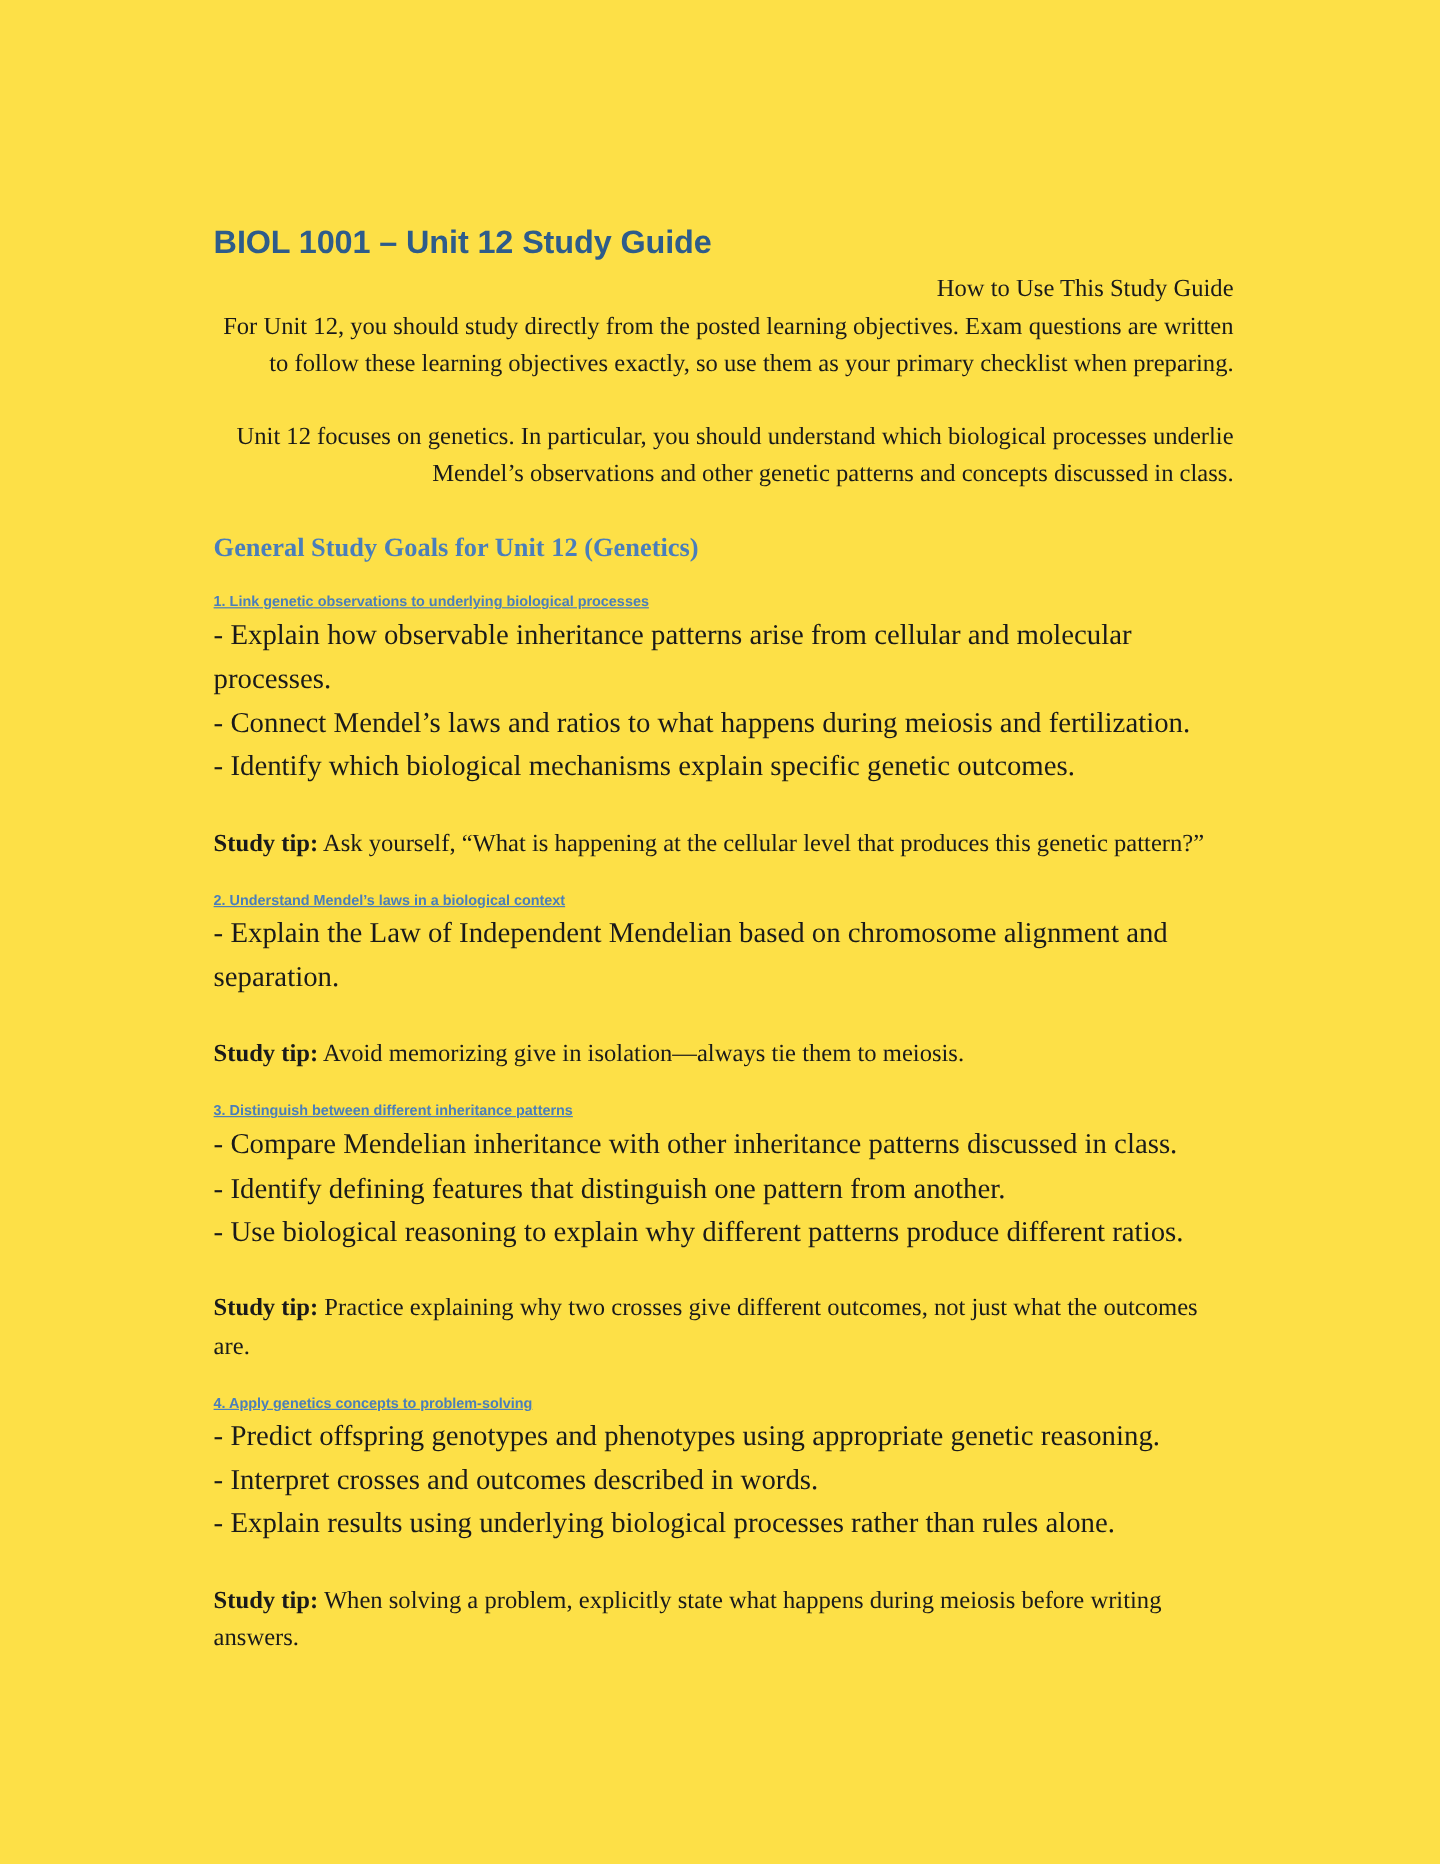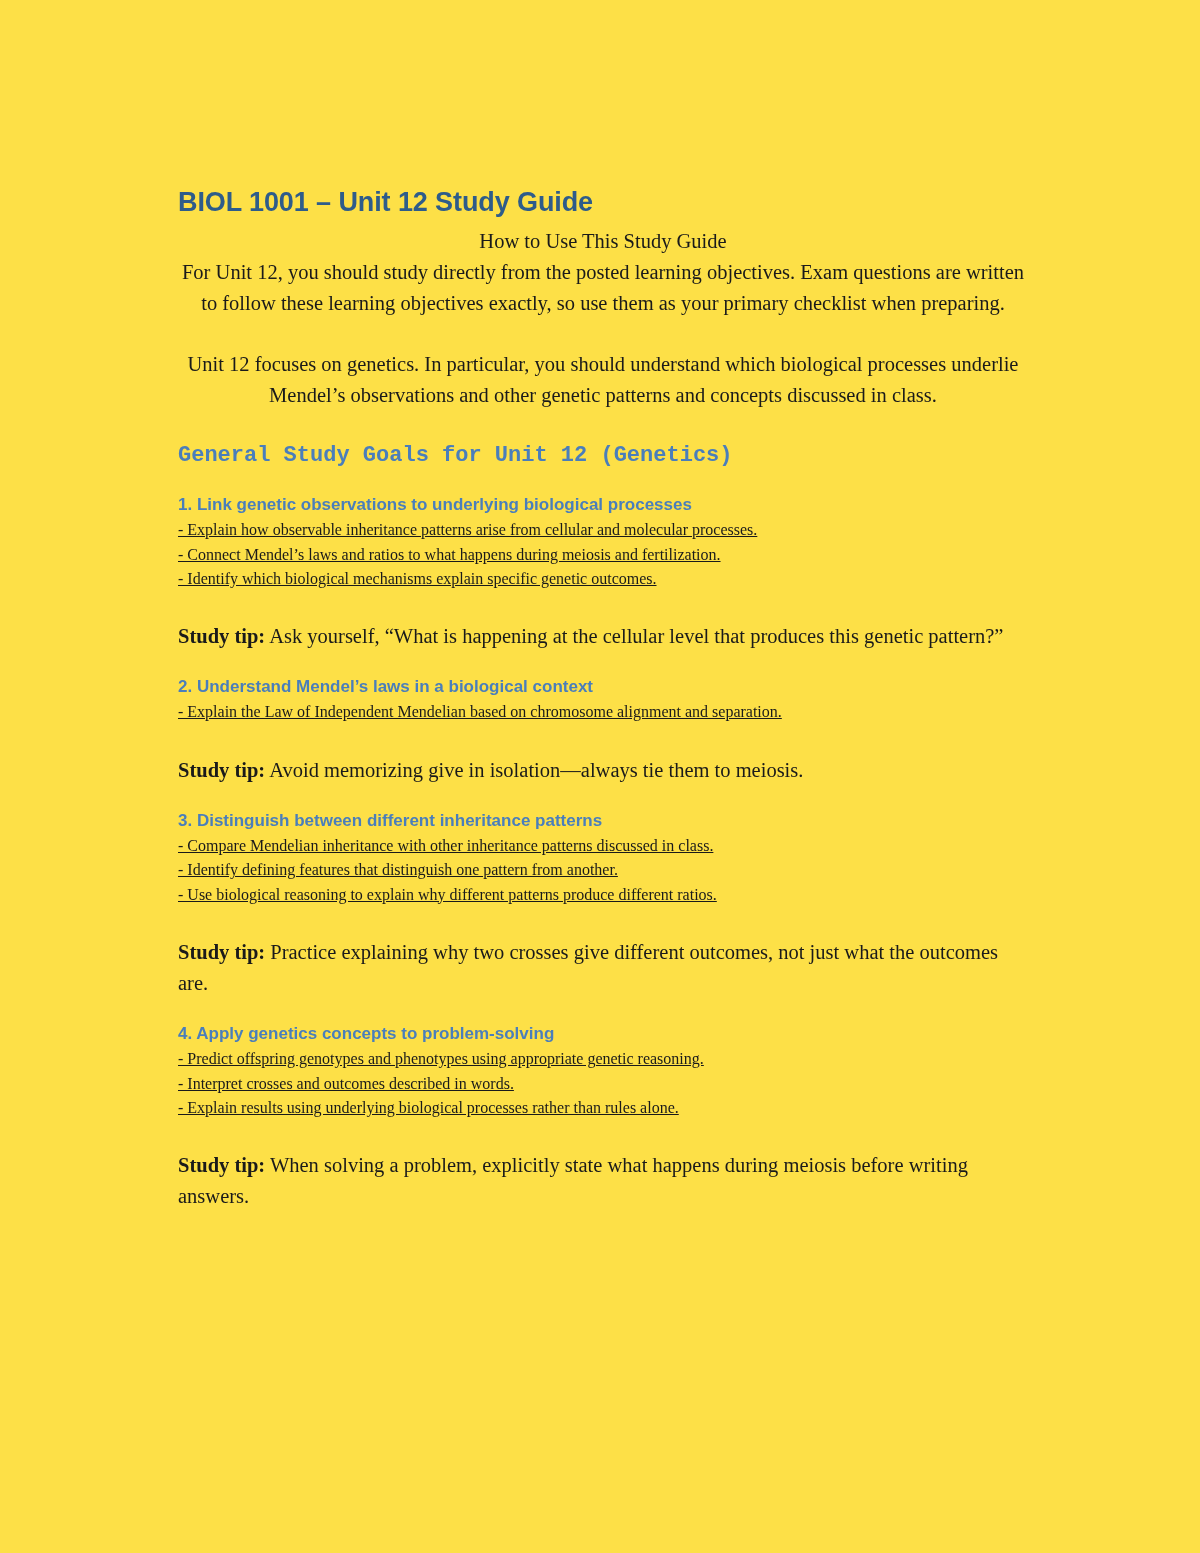--- a/index.html
+++ b/index.html
@@ -33,55 +33,55 @@
     font-size: 27px;
     font-weight: bold;
     color: #2e5c8a;
     letter-spacing: -0.1px;
     line-height: 1.25;
     margin: 0 0 6px 0;
   }
 
   
   .sec-heading {
-    font-family: Liberation Mono, monospace;
+    font-family: Liberation Serif, serif;
     font-size: 22px;
     font-weight: bold;
     color: #4a7ebb;
     line-height: 1.3;
     margin: 30px 0 0 0;
   }
 
   
   .goal-heading {
     font-family: "Liberation Sans", "DejaVu Sans", sans-serif;
-    font-size: 17px;
+    font-size: 12px;
     font-weight: bold;
     color: #4a7ebb;
     line-height: 1.3;
     margin: 24px 0 2px 0;
+    text-decoration: underline;
   }
 
   
   .para {
     font-size: 20.5px;
     color: #1a1a1a;
     line-height: 1.52;
     margin: 0;
-    text-align: center;
+    text-align: right;
   }
   .para.gap-before {
     margin-top: 30px;
   }
   .bullet-line {
-    font-size: 16px;
+    font-size: 24px;
     color: #1a1a1a;
     line-height: 1.52;
     margin: 0;
-    text-decoration: underline;
   }
   .tip {
     font-size: 20.5px;
     color: #1a1a1a;
     line-height: 1.52;
     margin: 30px 0 0 0;
   }
   .tip-label {
     font-weight: bold;
     text-align: center;

